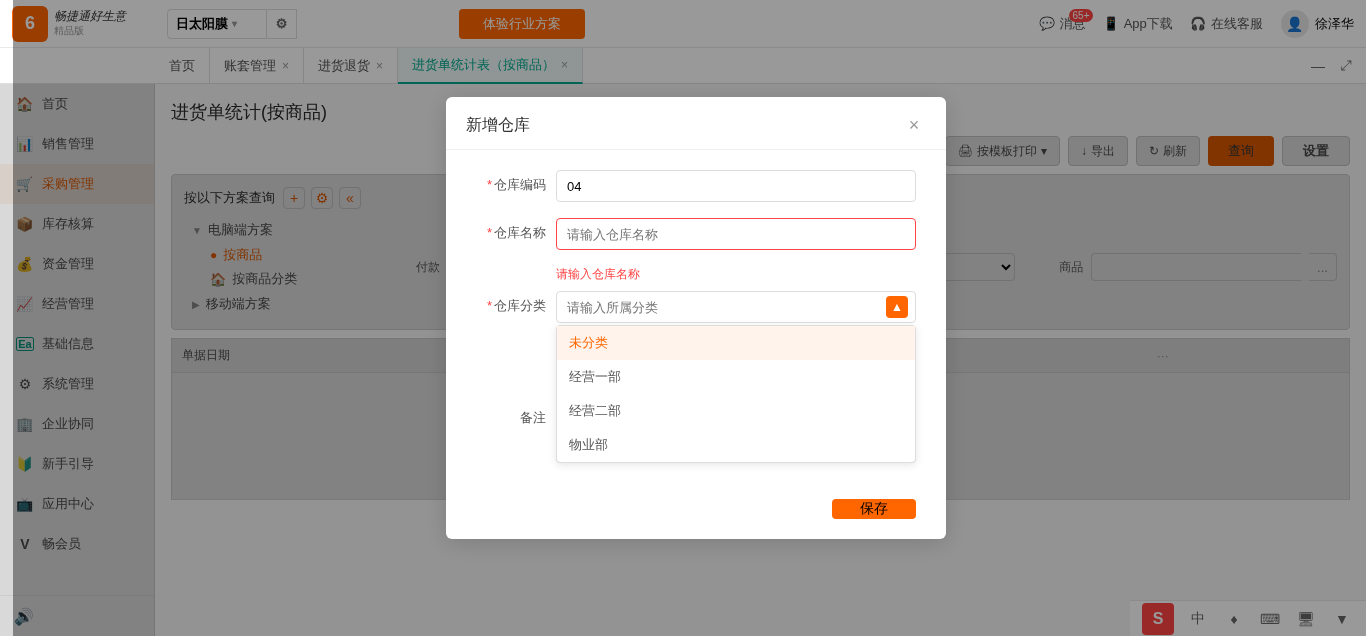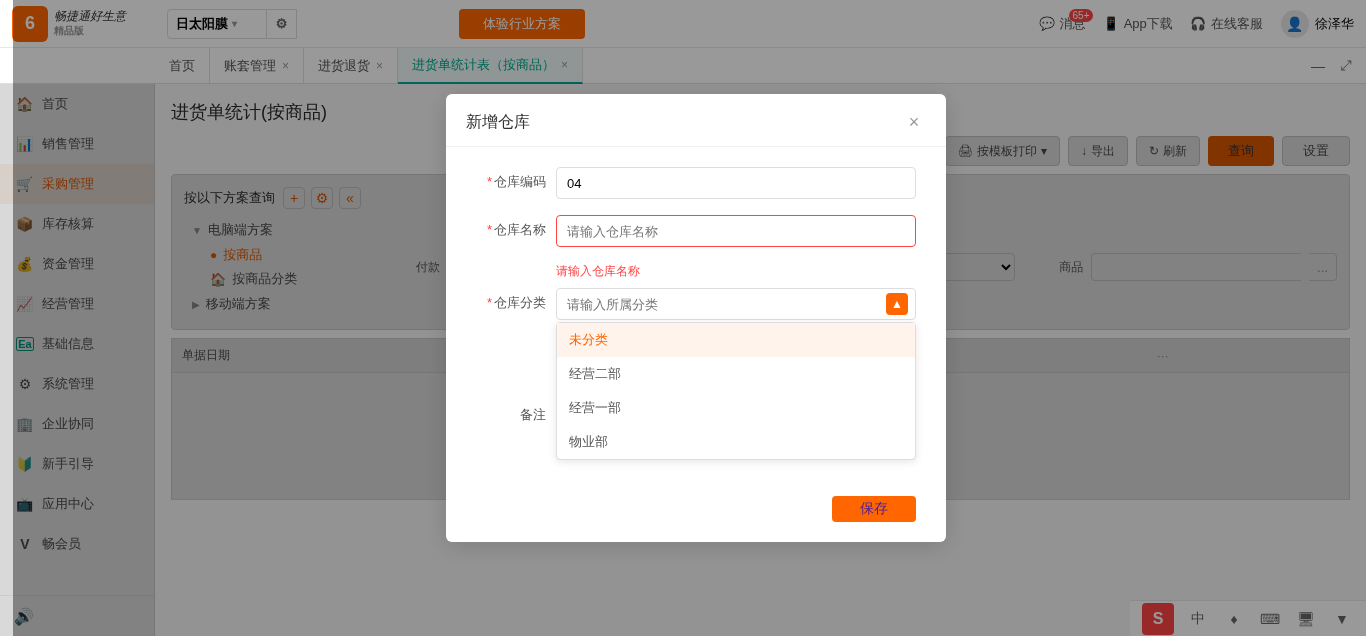--- a/index.html
+++ b/index.html
@@ -30,21 +30,21 @@
       display: flex;
       align-items: center;
       justify-content: center;
       color: white;
       font-size: 18px;
       font-weight: bold;
       margin-right: 6px;
       flex-shrink: 0;
     }
     .logo-text { font-size: 12px; color: #333; line-height: 1.3; font-style: italic; }
-    .logo-sub { font-size: 10px; color: #999; font-weight: bold; }
+    .logo-sub { font-size: 10px; color: #999; }
 
     .search-area {
       flex: 1;
       display: flex;
       max-width: 280px;
       font-weight: bold;
     }
     .search-select {
       height: 30px;
       border: 1px solid #ddd;
@@ -286,20 +286,21 @@
     }
     .settings-btn {
       height: 30px;
       padding: 0 20px;
       background: #fff;
       color: #555;
       border: 1px solid #ddd;
       border-radius: 4px;
       cursor: pointer;
       font-size: 13px;
+      font-weight: bold;
     }
 
     
     .filter-panel {
       background: #fff;
       border: 1px solid #e8e8e8;
       border-radius: 4px;
       padding: 12px;
       margin-bottom: 8px;
     }
@@ -574,24 +575,24 @@
       resize: none;
     }
 
     .modal-footer {
       display: flex;
       justify-content: flex-end;
       padding: 0 30px;
       gap: 10px;
     }
     .btn-save {
-      height: 26px;
+      height: 20px;
       padding: 0 28px;
       background: #ff6600;
-      color: #4c1d95;
+      color: #000000;
       border: none;
       border-radius: 4px;
       cursor: pointer;
       font-size: 14px;
       text-align: right;
     }
 
     
     .bottom-bar {
       position: fixed;
@@ -891,22 +892,22 @@
       <div class="form-row" style="margin-top:8px;">
         <span class="form-label">
           <span class="required">*</span><span>仓库分类</span>
         </span>
         <div class="form-select-container">
           <input class="form-select-input" type="text" placeholder="请输入所属分类" style="">
           <div class="form-select-arrow">▲</div>
           
           <div class="dropdown-list">
             <div class="dropdown-item selected">未分类</div>
+            <div class="dropdown-item">经营一部</div>
             <div class="dropdown-item">经营二部</div>
-            <div class="dropdown-item">经营一部</div>
             <div class="dropdown-item">物业部</div>
           </div>
         </div>
       </div>
 
       <div class="form-row" style="margin-top: 80px;">
         <span class="form-label">备注</span>
         <textarea class="form-textarea" style=""></textarea>
       </div>
     </div>

